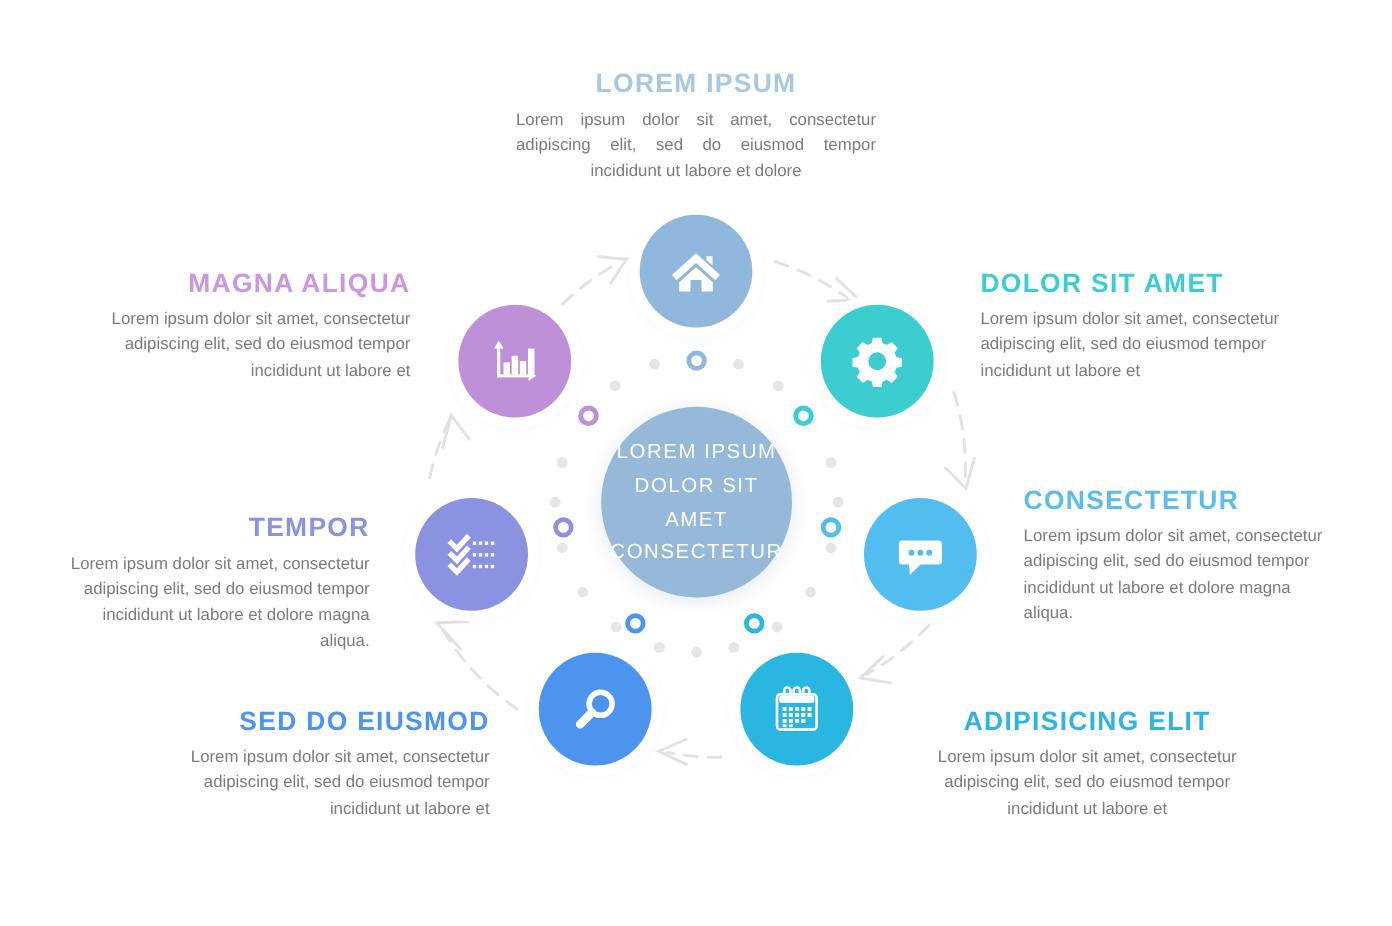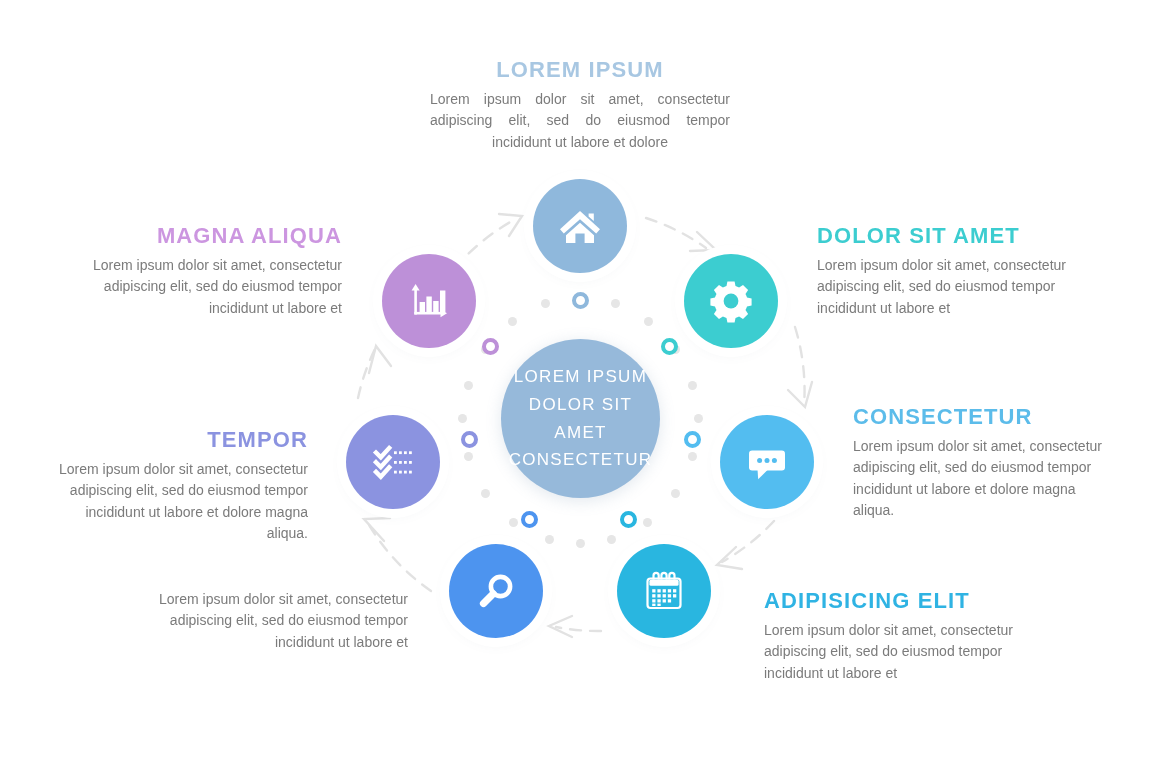--- a/index.html
+++ b/index.html
@@ -287,26 +287,27 @@
   <div class="seg-text align-left" style="left:817px; top:224px; width:250px;">
     <p class="seg-title" style="color:#3ccdd0;">DOLOR SIT AMET</p>
     <p class="seg-body">Lorem ipsum dolor sit amet, consectetur adipiscing elit, sed do eiusmod tempor incididunt ut labore et</p>
   </div>
 
   <div class="seg-text align-left" style="left:853px; top:405px; width:255px;">
     <p class="seg-title" style="color:#5cbcea;">CONSECTETUR</p>
     <p class="seg-body">Lorem ipsum dolor sit amet, consectetur adipiscing elit, sed do eiusmod tempor incididunt ut labore et dolore magna aliqua.</p>
   </div>
 
-  <div class="seg-text align-left" style="left:764px; top:589px; width:250px;">
+  <div class="seg-text align-left" style="left:781px; top:589px; width:250px;text-align:center;">
     <p class="seg-title" style="color:#2fb3e3;">ADIPISICING ELIT</p>
     <p class="seg-body">Lorem ipsum dolor sit amet, consectetur adipiscing elit, sed do eiusmod tempor incididunt ut labore et</p>
   </div>
 
   <div class="seg-text align-right" style="left:158px; top:589px; width:250px;">
+    <p class="seg-title" style="color:#4d94ef;">SED DO EIUSMOD</p>
     <p class="seg-body">Lorem ipsum dolor sit amet, consectetur adipiscing elit, sed do eiusmod tempor incididunt ut labore et</p>
   </div>
 
   <div class="seg-text align-right" style="left:53px; top:428px; width:255px;">
     <p class="seg-title" style="color:#8b93e0;">TEMPOR</p>
     <p class="seg-body">Lorem ipsum dolor sit amet, consectetur adipiscing elit, sed do eiusmod tempor incididunt ut labore et dolore magna aliqua.</p>
   </div>
 
   <div class="seg-text align-right" style="left:92px; top:224px; width:250px;">
     <p class="seg-title" style="color:#cc96e0;">MAGNA ALIQUA</p>

